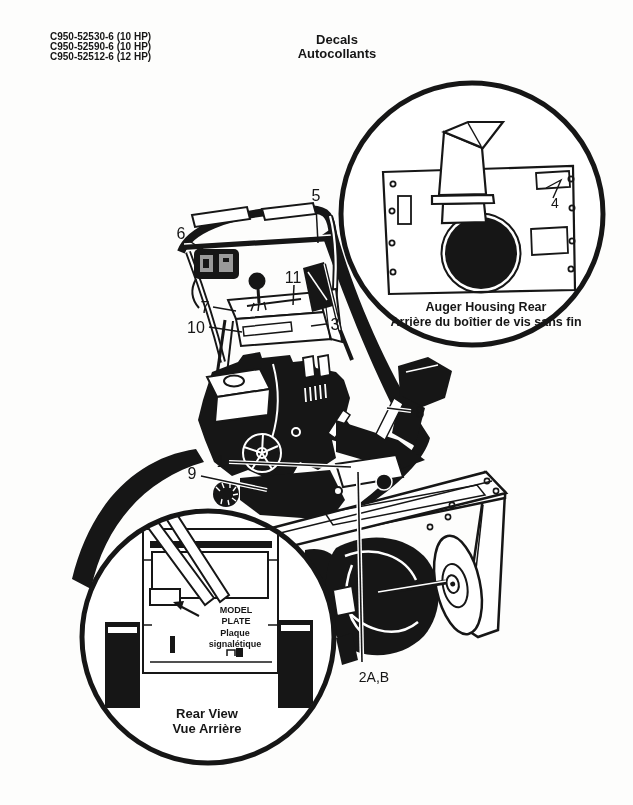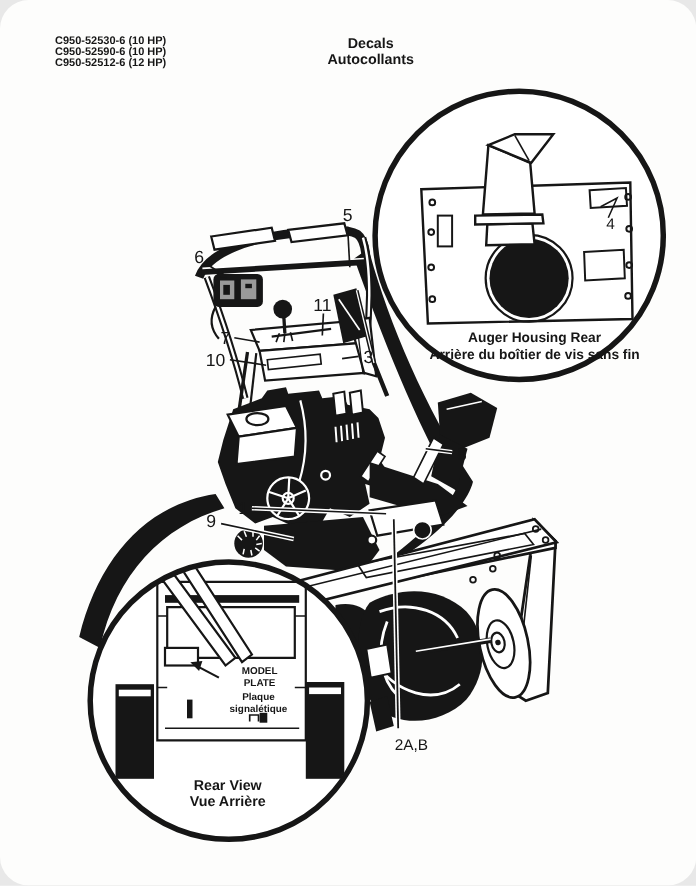--- a/index.html
+++ b/index.html
@@ -1,21 +1,20 @@
 <!DOCTYPE html>
 <html><head>
 <meta charset="utf-8">
 <style>
   :root{ --ink:#161616; --paper:#fdfdfc; }
   html,body{margin:0;padding:0;background:#e8e8e8;}
   .page{
     position:relative; width:633px; height:805px;
     background:var(--paper); margin:0 auto; overflow:hidden;
     font-family:"Liberation Sans", sans-serif;
-    border-radius:26px;
   }
   svg{display:block;}
   text{ fill:var(--ink); font-family:"Liberation Sans", sans-serif; }
   .tPart  { font-size:10px;  font-weight:bold; }
   .tTitle { font-size:13px;  font-weight:bold; }
   .tNum   { font-size:16px;  font-weight:normal; }
   .tNumS  { font-size:14px;  font-weight:normal; }
   .tCap   { font-size:12.5px;font-weight:bold; }
   .tCapS  { font-size:13px;  font-weight:bold; }
   .tTiny  { font-size:9px;   font-weight:bold; }

